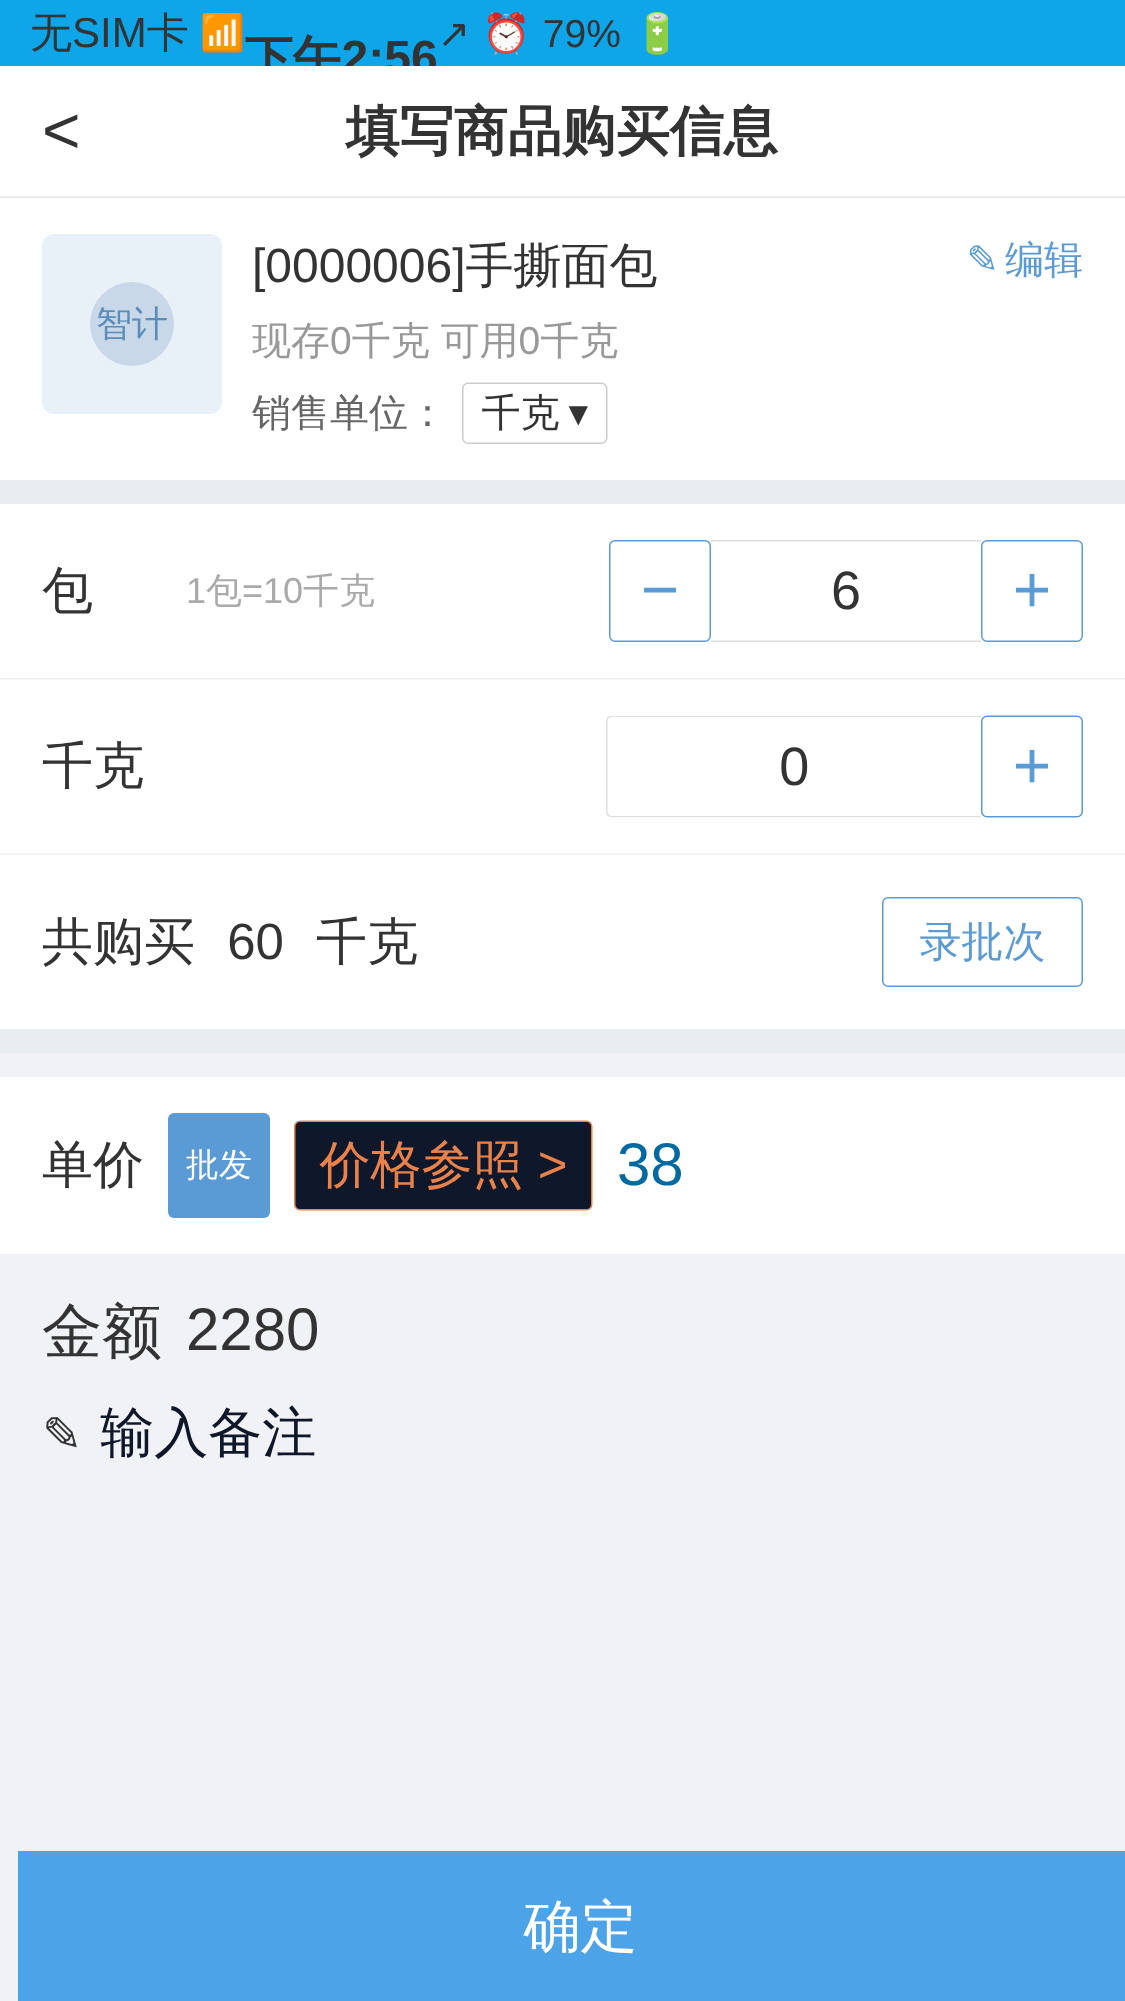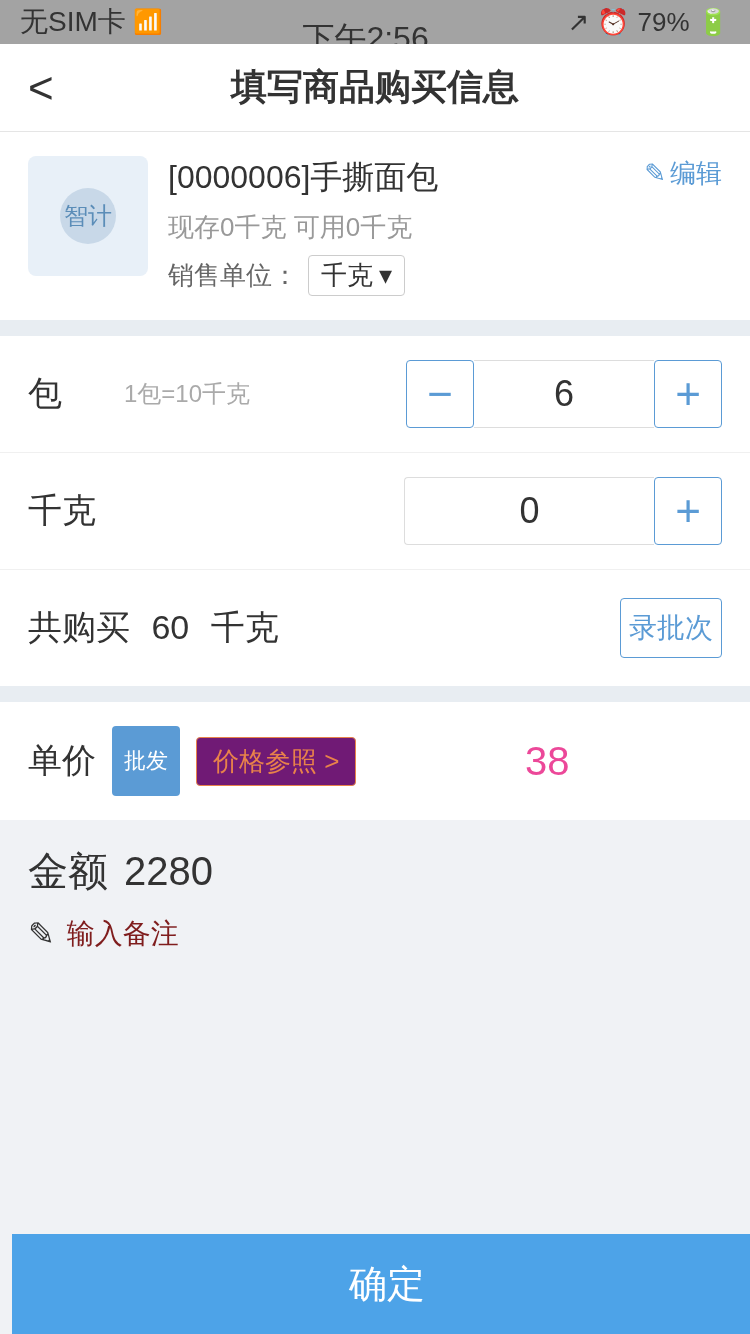--- a/index.html
+++ b/index.html
@@ -10,30 +10,30 @@
       font-family: -apple-system, 'PingFang SC', 'Helvetica Neue', sans-serif;
       background: #f0f2f5;
       font-size: 32px;
       color: #333;
     }
 
     
     .status-bar {
       width: 750px;
       height: 44px;
-      background: #a3a3a3;
-      display: flex;
-      align-items: center;
-      justify-content: space-between;
+      background: #0ea5e9;
+      display: flex;
+      align-items: center;
+      justify-content: flex-start;
       padding: 0 20px;
       font-size: 28px;
       color: #333;
     }
     .status-left { display: flex; align-items: center; gap: 8px; }
-    .status-center { font-size: 32px; font-weight: 400; margin-top: 34px; }
+    .status-center { font-size: 32px; font-weight: 700; margin-top: 34px; }
     .status-right { display: flex; align-items: center; gap: 8px; font-size: 26px; }
 
     
     .nav-bar {
       width: 750px;
       height: 88px;
       background: #fff;
       display: flex;
       align-items: center;
       justify-content: center;
@@ -190,63 +190,63 @@
       justify-content: space-between;
     }
     .total-label {
       font-size: 34px;
       color: #333;
     }
     .batch-btn {
       border: 1px solid #5b9bd5;
       color: #5b9bd5;
       background: #fff;
-      padding: 10px 8px;
+      padding: 10px 24px;
       font-size: 28px;
       border-radius: 4px;
       cursor: pointer;
     }
 
     
     .price-section {
       background: #fff;
-      margin-top: 0;
+      margin-top: 16px;
       padding: 24px 28px;
       display: flex;
       align-items: center;
       gap: 16px;
     }
     .price-label {
       font-size: 34px;
       color: #333;
     }
     .price-tag {
       background: #5b9bd5;
       color: #fff;
       font-size: 22px;
       padding: 20px 12px;
       border-radius: 4px;
     }
     .price-ref-btn {
       border: 1px solid #e8824a;
       color: #e8824a;
-      background: #701a75;
+      background: #0f172a;
       padding: 6px 16px;
-      font-size: 26px;
+      font-size: 34px;
       border-radius: 4px;
       cursor: pointer;
       display: flex;
       align-items: center;
       gap: 4px;
     }
     .price-value {
       flex: 1;
-      text-align: center;
+      text-align: left;
       font-size: 40px;
-      color: #ec4899;
+      color: #0369a1;
       font-weight: 500;
     }
 
     
     .amount-section {
       background: #f0f2f5;
       padding: 24px 28px 0;
     }
     .amount-row {
       display: flex;
@@ -264,22 +264,22 @@
       color: #333;
       font-weight: 500;
     }
     .remark-row {
       display: flex;
       align-items: center;
       gap: 12px;
       padding-bottom: 24px;
     }
     .remark-text {
-      font-size: 28px;
-      color: #7f1d1d;
+      font-size: 36px;
+      color: #0f172a;
     }
 
     
     .main-spacer {
       flex: 1;
       background: #f0f2f5;
       min-height: 300px;
     }
 
     

